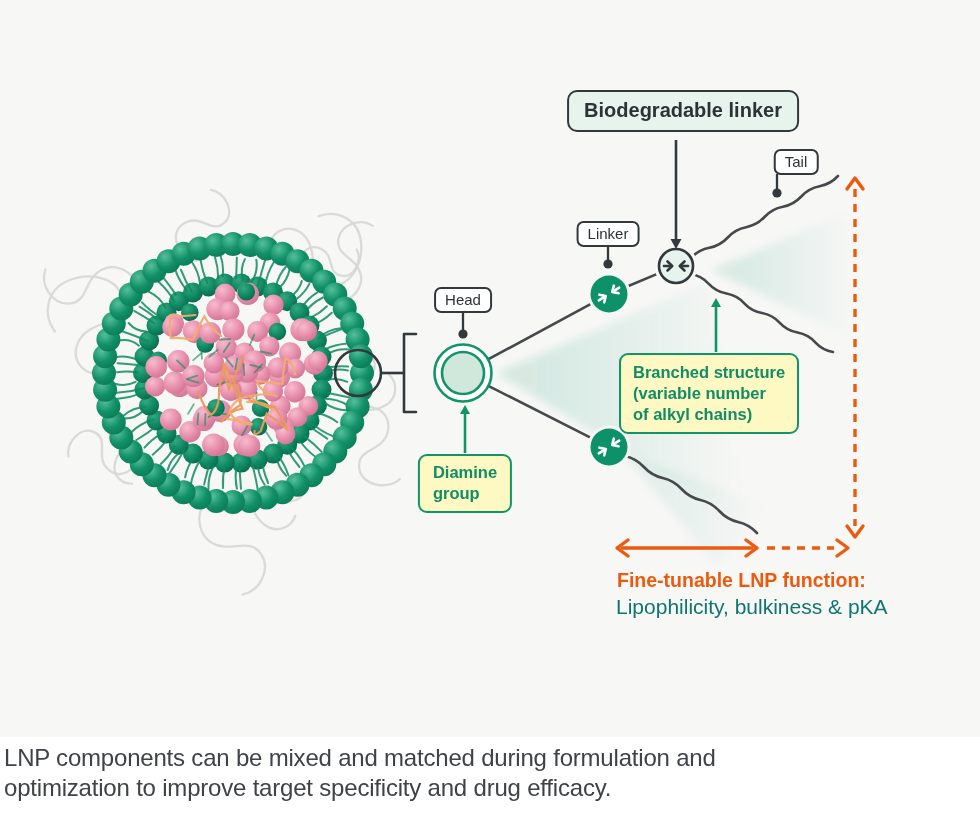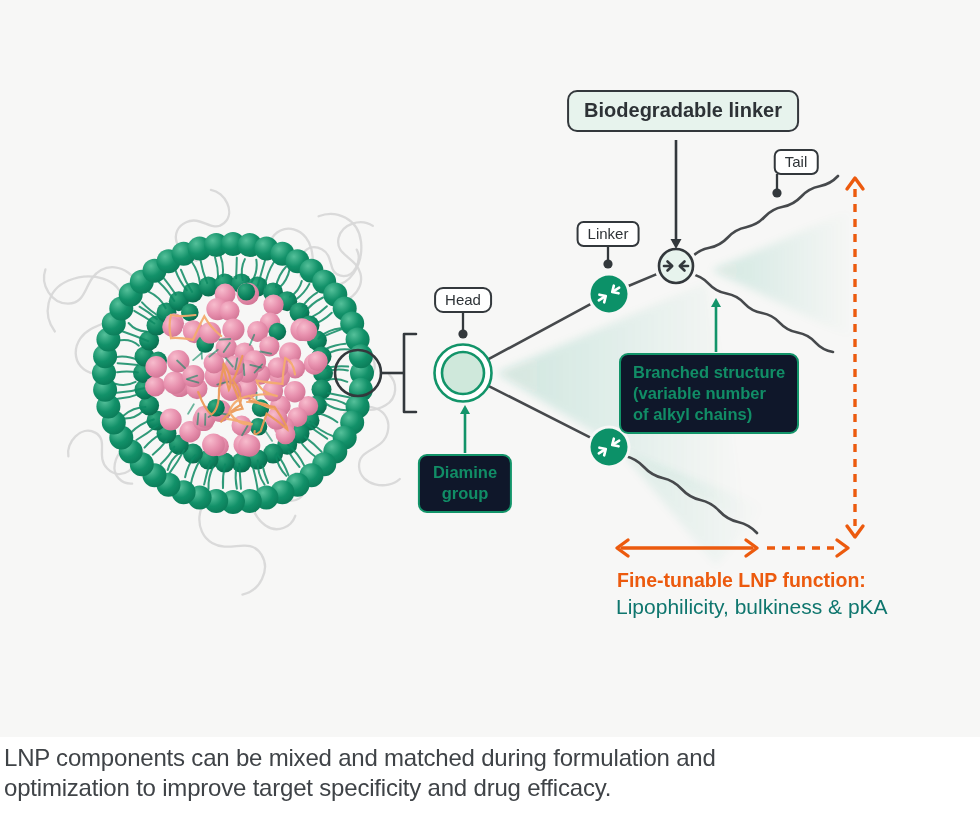--- a/index.html
+++ b/index.html
@@ -5,23 +5,23 @@
   html,body{margin:0;padding:0;background:#ffffff;}
   .stage{position:relative;width:980px;height:817px;background:#ffffff;overflow:hidden;
          font-family:"Liberation Sans",sans-serif;}
   .panel{position:absolute;left:0;top:0;width:980px;height:737px;background:#f7f7f6;}
   svg.diagram{position:absolute;left:0;top:0;}
   .overlay{position:absolute;left:0;top:0;width:980px;height:737px;pointer-events:none;}
   .tag{position:absolute;transform:translateX(-50%);background:#ffffff;border:2.2px solid #33383c;
        border-radius:7px;padding:2px 9px 3px;font-size:15px;color:#2e3337;white-space:nowrap;}
   .callout-dark{position:absolute;transform:translateX(-50%);background:#e7f3ed;border:2.6px solid #33383c;
        border-radius:10px;padding:7px 15px 8px;font-size:20px;font-weight:bold;color:#2d3236;white-space:nowrap;}
-  .callout-green{position:absolute;background:#0f172a;border:2.2px solid #129469;border-radius:9px;
+  .callout-green{position:absolute;background:#fef9c3;border:2.2px solid #129469;border-radius:9px;
        color:#118d66;font-weight:bold;font-size:16.5px;line-height:1.26;white-space:pre-line;}
-  .callout-green.center{transform:translateX(-50%);text-align:center;padding:6px 13px 7px;}
+  .callout-green.center{transform:translateX(-50%);padding:6px 13px 7px;}
   .callout-green.left{text-align:left;padding:7px 12px 8px;}
   .ft-title{position:absolute;font-size:19.5px;font-weight:bold;color:#ec5a0e;white-space:nowrap;}
   .ft-sub{position:absolute;font-size:21px;color:#0f766e;white-space:nowrap;}
   .caption{position:absolute;left:0;top:737px;width:800px;height:80px;background:#ffffff;
        box-sizing:border-box;padding:6px 8px 0 4px;font-size:24px;line-height:1.27;color:#3f4347;
        white-space:pre-line;letter-spacing:-0.2px;}
 </style>
 </head>
 <body>
 
@@ -409,21 +409,21 @@
         <path d="M-11,-8 L0,0 L-11,8" transform="translate(757,548) rotate(0)" fill="none" stroke="#ec5a0e" stroke-width="3.4" stroke-linecap="round" stroke-linejoin="round"></path>
         <line x1="767" y1="548" x2="834" y2="548" stroke="#ec5a0e" stroke-width="3.4" stroke-dasharray="8 7"></line>
         <path d="M-11,-8 L0,0 L-11,8" transform="translate(848,548) rotate(0)" fill="none" stroke="#ec5a0e" stroke-width="3.4" stroke-linecap="round" stroke-linejoin="round"></path>
         <line x1="855" y1="189" x2="855" y2="526" stroke="#ec5a0e" stroke-width="3.4" stroke-dasharray="8 7"></line>
         <path d="M-11,-8 L0,0 L-11,8" transform="translate(855,178) rotate(-90)" fill="none" stroke="#ec5a0e" stroke-width="3.4" stroke-linecap="round" stroke-linejoin="round"></path>
         <path d="M-11,-8 L0,0 L-11,8" transform="translate(855,537) rotate(90)" fill="none" stroke="#ec5a0e" stroke-width="3.4" stroke-linecap="round" stroke-linejoin="round"></path>
       </g>
     </svg>
 
   <div class="overlay">
-    <div class="tag" style="left:463px;top:287px;border-radius:9px;">Head</div>
+    <div class="tag" style="left:463px;top:287px;">Head</div>
     <div class="tag" style="left:608px;top:221px;">Linker</div>
     <div class="tag" style="left:777px;top:149px;margin-left:19px;">Tail</div>
 
     <div class="callout-dark" style="left:683px;top:90px;">Biodegradable linker</div>
 
     <div class="callout-green center" style="left:465px;top:454px;">Diamine
 group</div>
 
     <div class="callout-green left" style="left:619px;top:353px;">Branched structure
 (variable number

